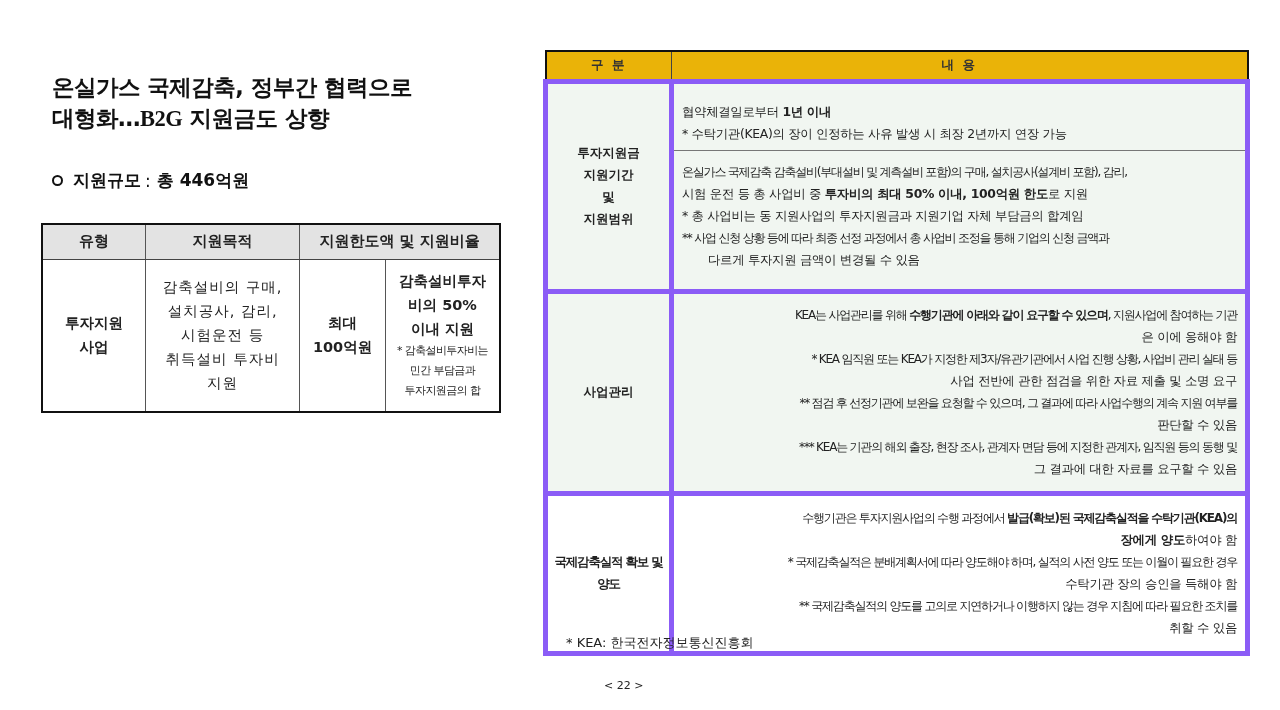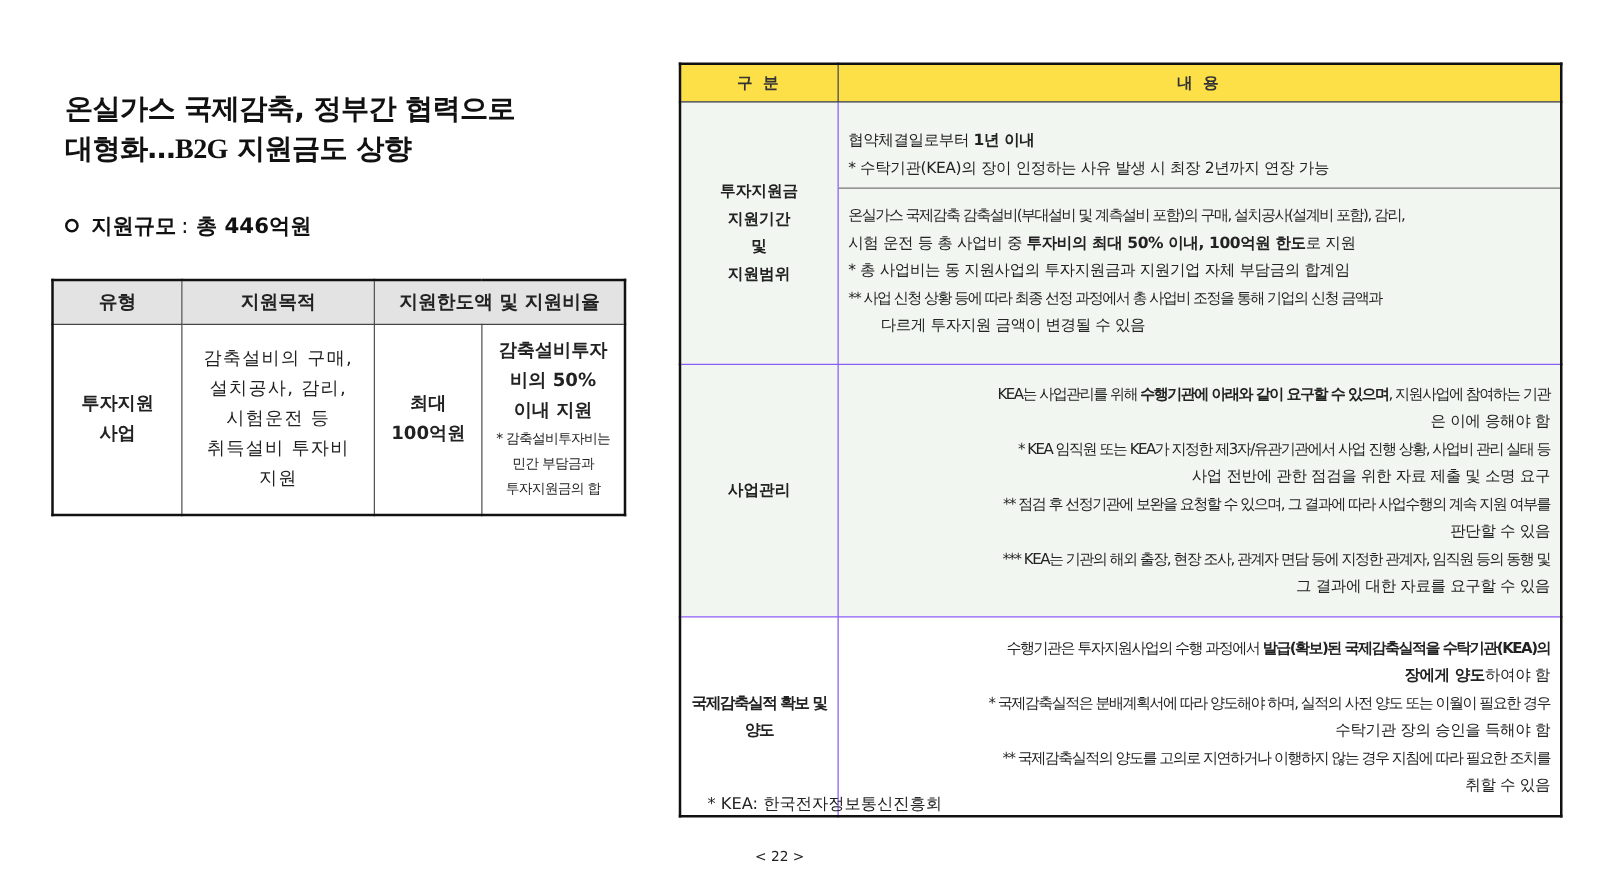--- a/index.html
+++ b/index.html
@@ -43,24 +43,24 @@
   .bold { font-weight: bold; }
   .small-note { font-size: 11px; line-height: 20px; letter-spacing: -0.6px; }
 
   
   table.right {
     position: absolute; left: 543px; top: 50px; width: 707px;
     border-collapse: collapse; border: 2px solid #111;
     font-size: 12.4px; color: #222;
   }
   table.right th {
-    background: #fde047; height: 30px; font-weight: bold; font-size: 12.5px; color: #333;
+    background: #eab308; height: 30px; font-weight: bold; font-size: 12.5px; color: #333;
     border: 1px solid #444; border-bottom: 1.5px solid #333; letter-spacing: 2px;
   }
-  table.right td { border: 1px solid #8b5cf6; vertical-align: middle; }
+  table.right td { border: 5px solid #8b5cf6; vertical-align: middle; }
   table.right td.cat {
     width: 126px; text-align: center; font-weight: bold; font-size: 12.5px; line-height: 22px; color: #222;
   }
   table.right tr.green td { background: #f1f6f1; }
   .content { padding: 0 8px 0 8px; line-height: 22px; letter-spacing: -0.3px; }
   .content p { white-space: nowrap; }
   .indent { padding-left: 26px; }
   .indent2 { padding-left: 38px; }
   .sub-top { padding-top: 5px; padding-bottom: 5px; border-bottom: 1px solid #777; }
   .sub-bot { padding-top: 10px; padding-bottom: 6px; }

